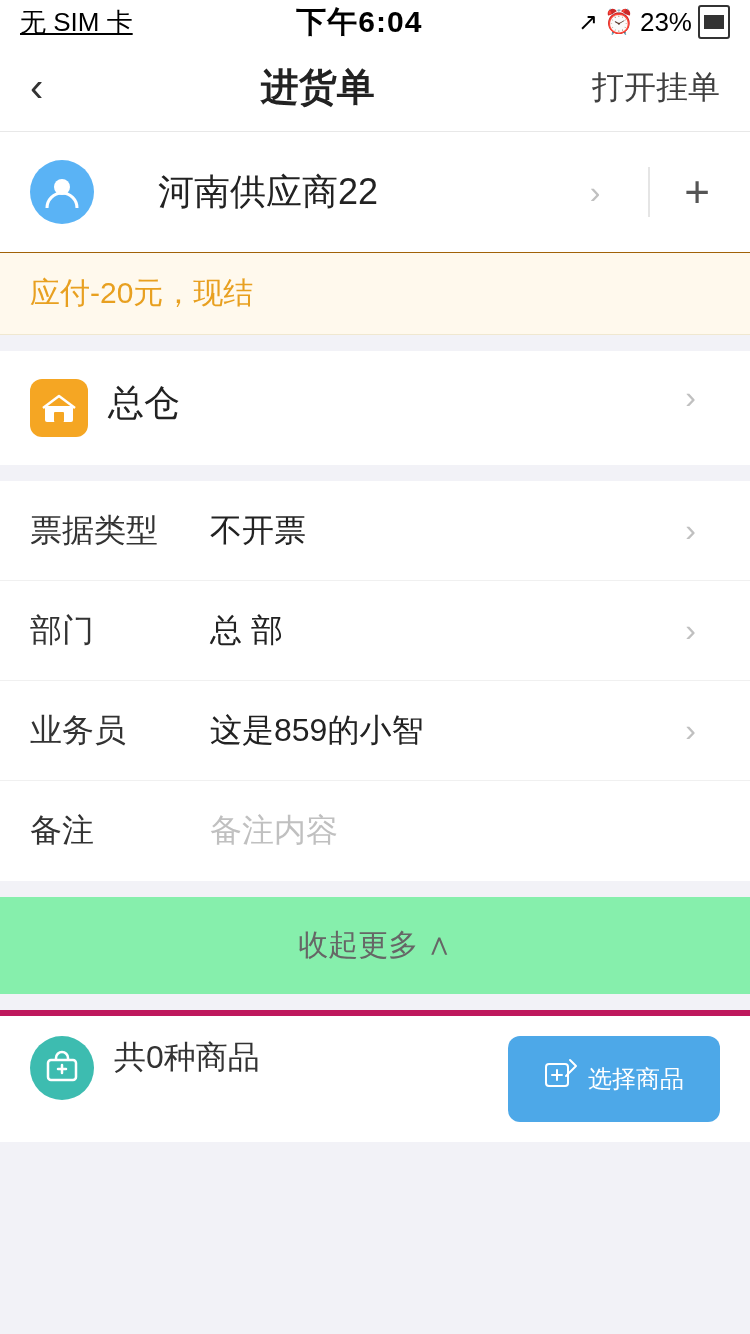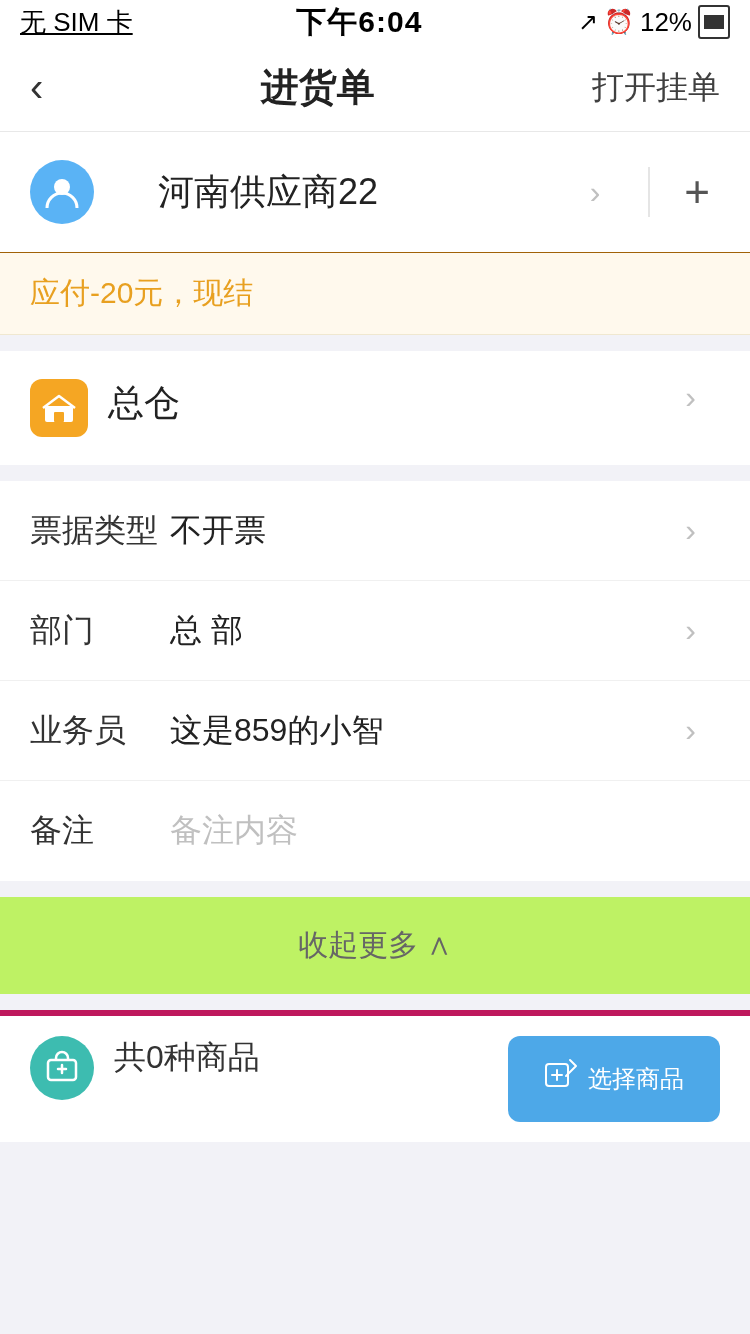--- a/index.html
+++ b/index.html
@@ -169,20 +169,21 @@
     .form-section {
       background: #fff;
       margin-bottom: 16px;
     }
     .form-row {
       display: flex;
       align-items: center;
       padding: 0 30px;
       height: 100px;
       border-bottom: 1px solid #f0f0f0;
+      gap: 40px;
     }
     .form-row:last-child {
       border-bottom: none;
     }
     .form-label {
       font-size: 32px;
       color: #333;
       width: 130px;
       flex-shrink: 0;
     }
@@ -191,21 +192,21 @@
       font-size: 32px;
       color: #222;
       padding-left: 10px;
     }
     .form-placeholder {
       color: #c0c0c0;
     }
 
     
     .collapse-row {
-      background: #bef264;
+      background: #86efac;
       display: flex;
       align-items: flex-start;
       justify-content: center;
       padding: 28px 30px;
       margin-bottom: 16px;
       cursor: pointer;
     }
     .collapse-text {
       font-size: 30px;
       color: #666;
@@ -269,21 +270,21 @@
         <path d="M7.5 13.5C9.2 11.8 11.5 10.8 14 10.8s4.8 1 6.5 2.7" stroke="#333" stroke-width="2.2" stroke-linecap="round" fill="none"></path>
         <path d="M3 9C5.9 6.1 9.8 4.3 14 4.3s8.1 1.8 11 4.7" stroke="#333" stroke-width="2.2" stroke-linecap="round" fill="none"></path>
         <path d="M0.5 5C4.3 1.2 8.9 -0.5 14 -0.5s9.7 1.7 13.5 5.5" stroke="#333" stroke-width="2" stroke-linecap="round" fill="none"></path>
       </svg>
     </span>
   </div>
   <div class="status-center">下午6:04</div>
   <div class="status-right">
     <span style="font-size:24px;">↗</span>
     <span style="font-size:24px;">⏰</span>
-    <span>12%</span>
+    <span>23%</span>
     <span style="font-size:22px; border:2px solid #333; padding:2px 4px; border-radius:3px; position:relative;">
       <span style="display:inline-block; width:20px; height:14px; background:#333;"></span>
     </span>
   </div>
 </div>
 
 <div class="nav-bar">
   <span class="nav-back">‹</span>
   <span class="nav-title">进货单</span>
   <span class="nav-action">打开挂单</span>

